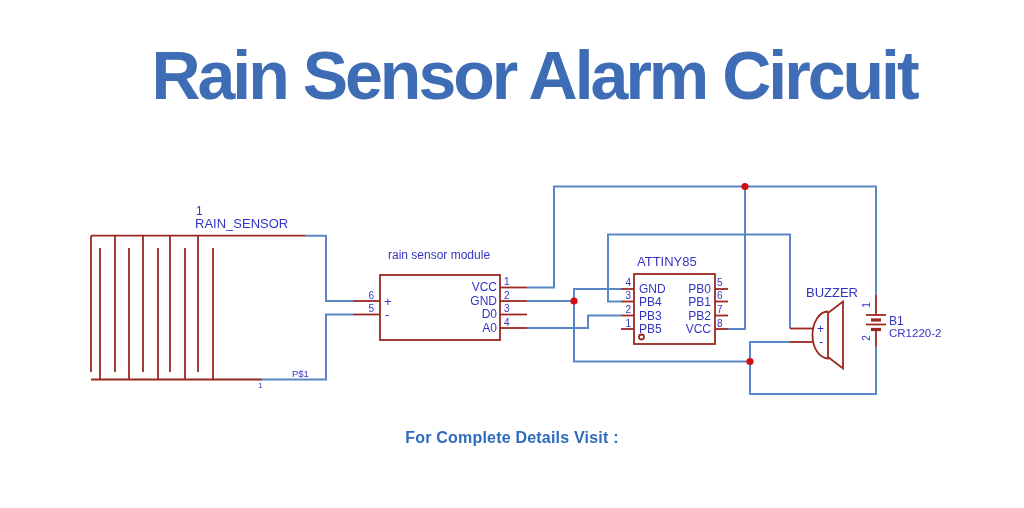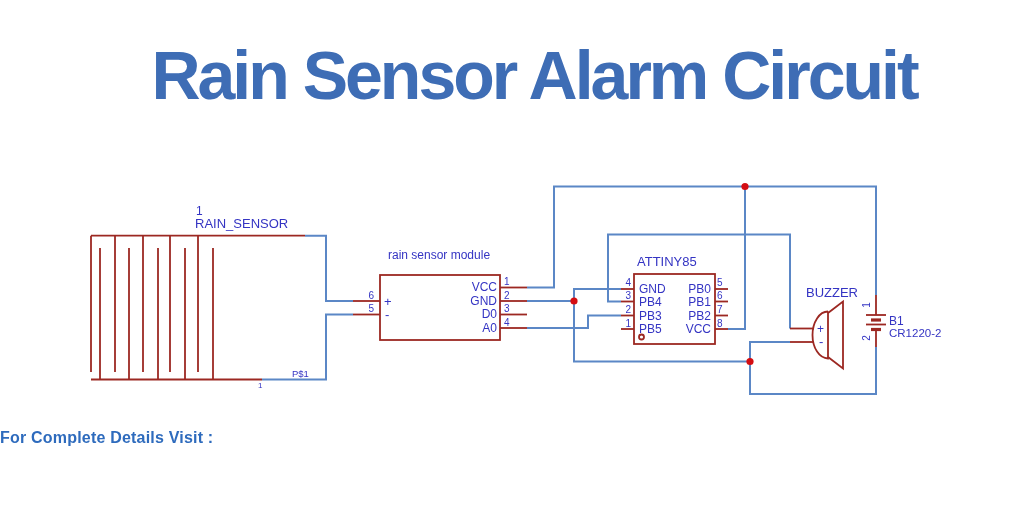--- a/index.html
+++ b/index.html
@@ -19,21 +19,21 @@
     overflow:hidden;margin:0 auto;
   }
   .page-title{
     position:absolute;top:38px;left:0;width:1024px;text-align:center;
     font-family:"Liberation Sans",sans-serif;font-weight:bold;
     font-size:68px;line-height:74px;letter-spacing:-3px;color:var(--title-blue);
     white-space:nowrap;
     padding-left:44px;
   }
   .schematic{position:absolute;left:0;top:0;}
-  .footer{position:absolute;left:0;width:1024px;}
+  .footer{position:absolute;left:0;width:1024px;text-align:center;}
   .footer-line1{top:429px;font-weight:bold;font-size:16px;color:var(--footer-blue);letter-spacing:.2px;}
   .footer-line2{top:447px;font-weight:bold;font-size:29px;color:var(--footer-gray);letter-spacing:.5px;}
   
   .w{stroke:var(--wire-blue);stroke-width:2;fill:none;}
   .c{stroke:var(--comp-red);stroke-width:1.8;fill:none;}
   .cthick{stroke:var(--comp-red);stroke-width:3.2;fill:none;}
   .dot{fill:var(--junction-red);stroke:none;}
   .lbl{fill:var(--label-blue);font-family:"Liberation Sans",sans-serif;}
   .s13{font-size:13px;}
   .s12{font-size:12px;}

